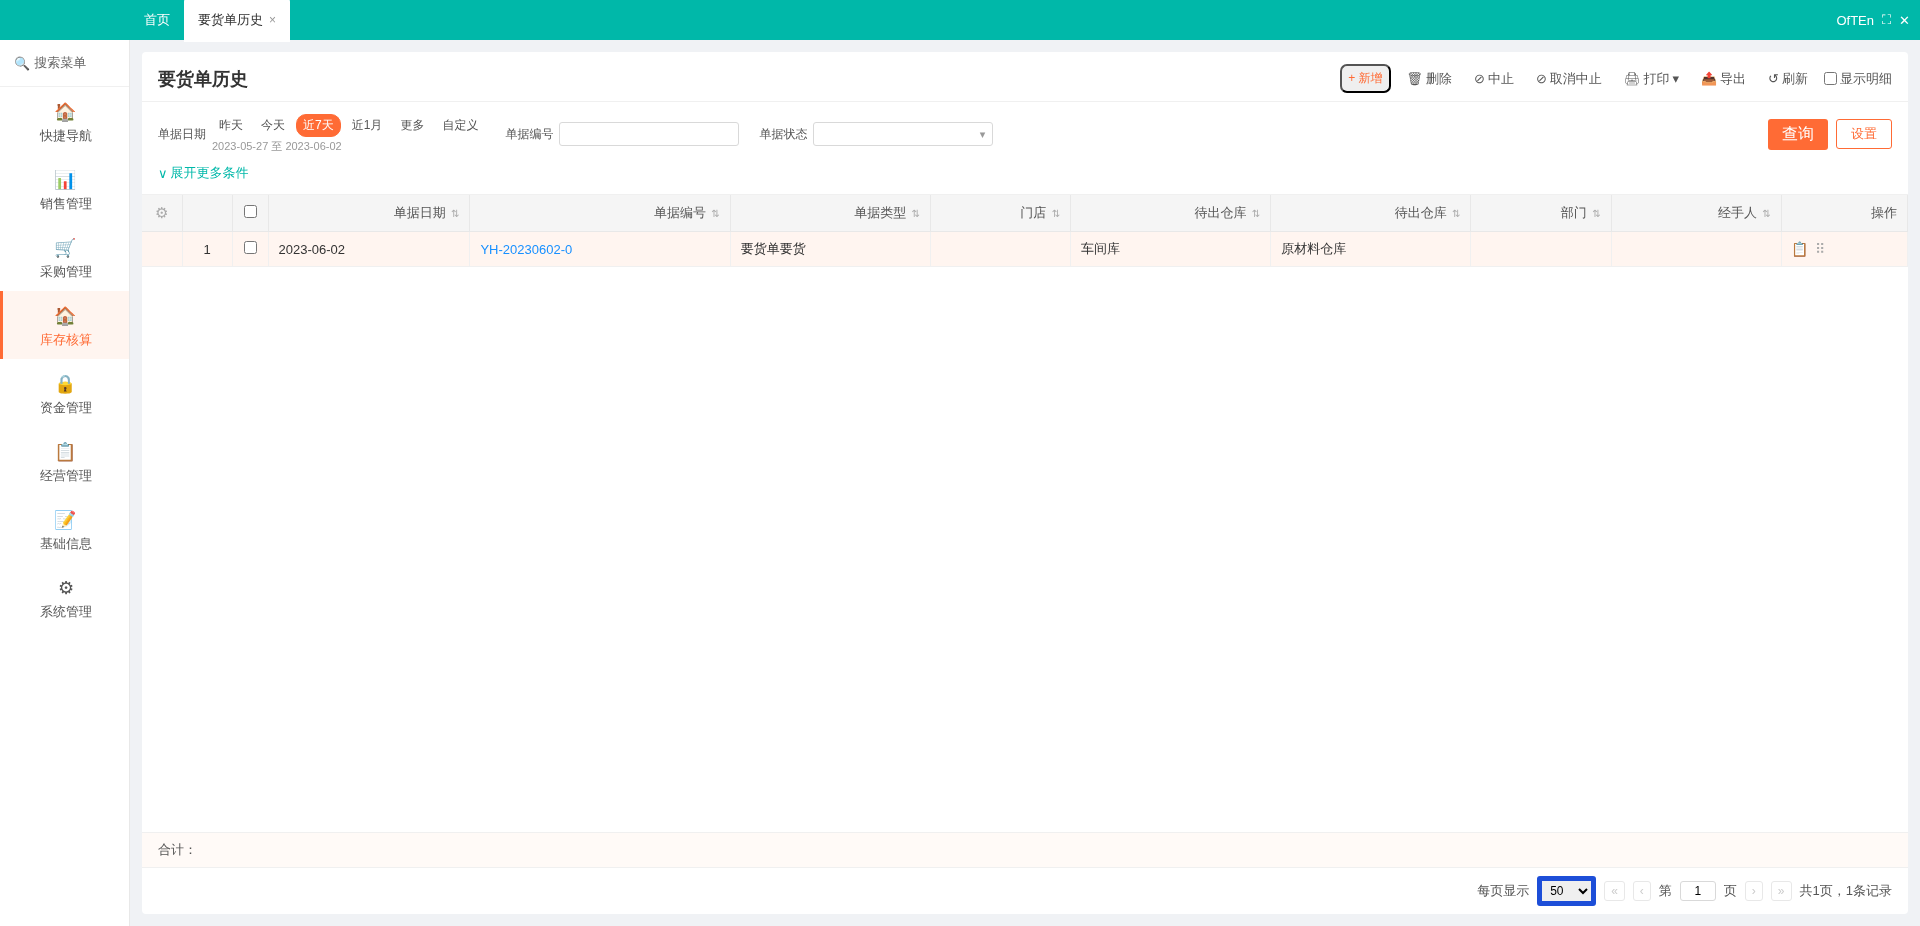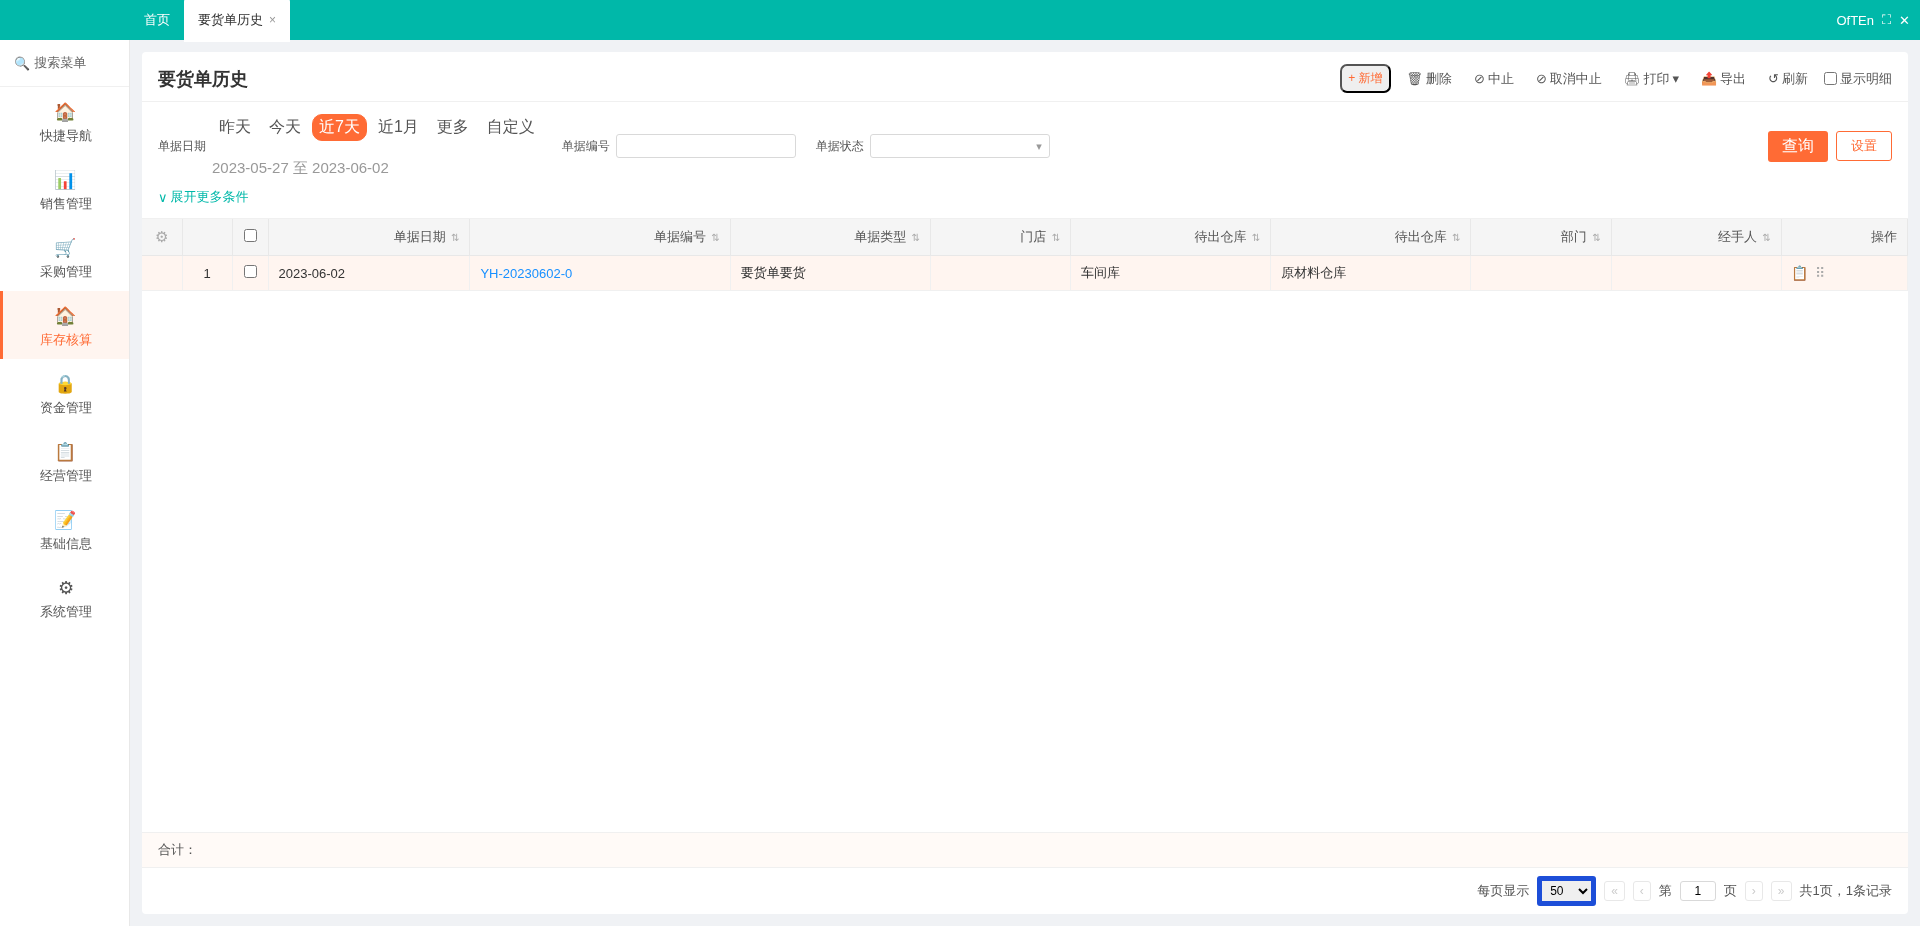--- a/index.html
+++ b/index.html
@@ -200,34 +200,34 @@
       flex-shrink: 0;
     }
     .filter-date-btns {
       display: flex;
       align-items: center;
       gap: 4px;
     }
     .date-btn {
       padding: 2px 6px;
       border-radius: 10px;
-      font-size: 16px;
+      font-size: 12px;
       cursor: pointer;
       color: #555;
       border: 1px solid transparent;
     }
     .date-btn.active {
       background: #ff6b35;
       color: white;
       border-color: #ff6b35;
     }
     .date-range-text {
-      font-size: 15px;
+      font-size: 11px;
       color: #999;
-      margin-top: 18px;
+      margin-top: 2px;
     }
     .filter-input {
       border: 1px solid #d9d9d9;
       border-radius: 3px;
       padding: 4px 8px;
       font-size: 12px;
       width: 180px;
       outline: none;
     }
     .filter-select {

